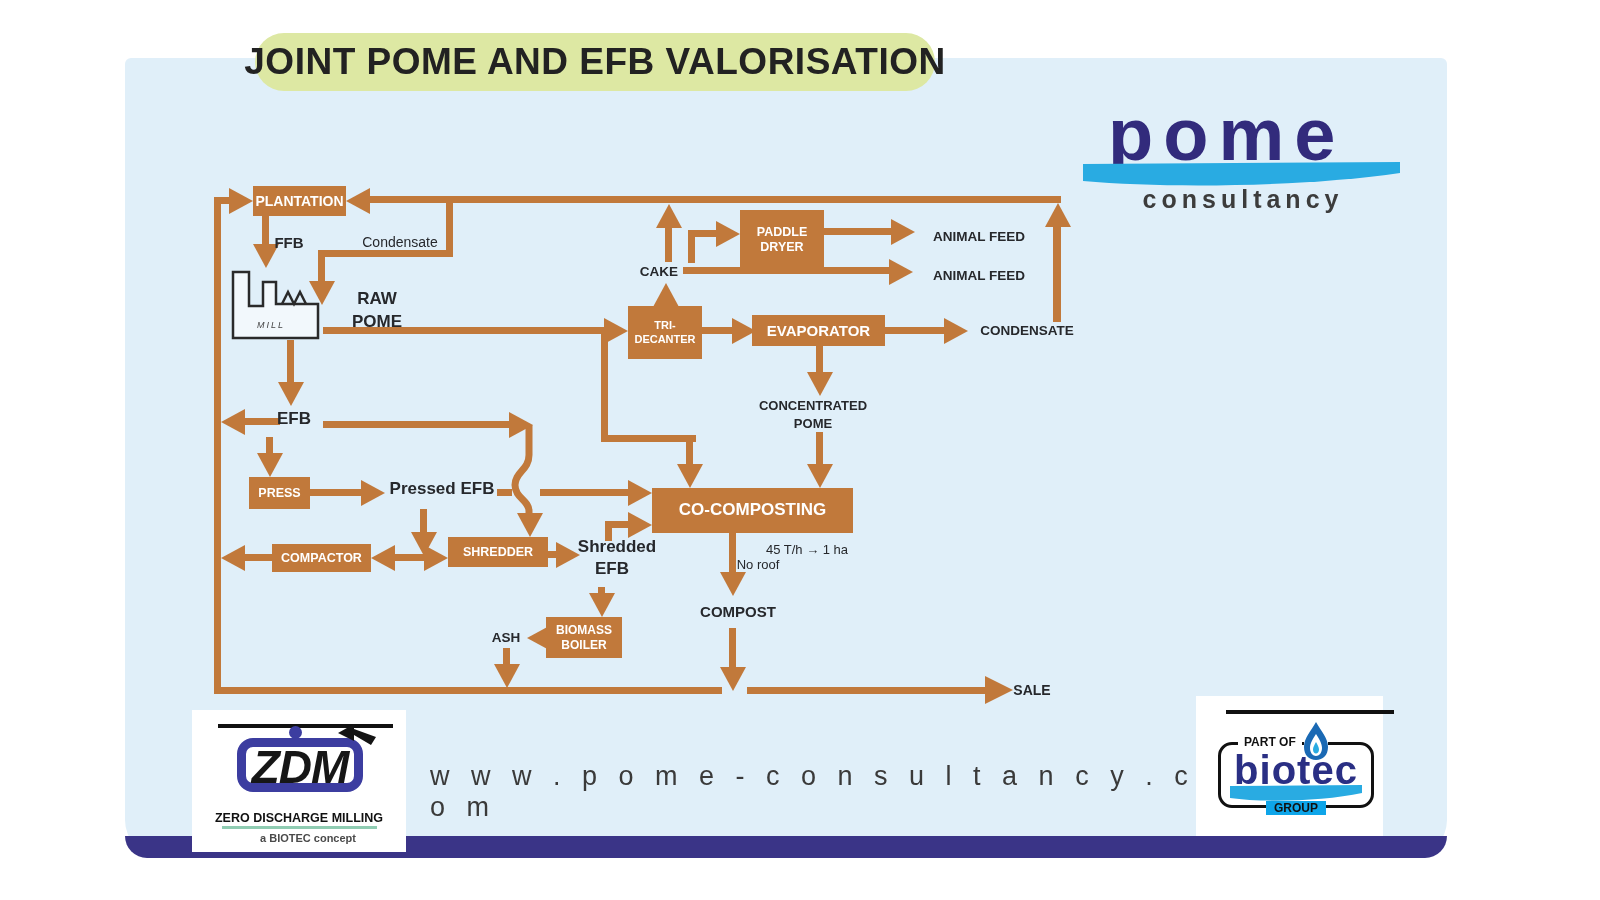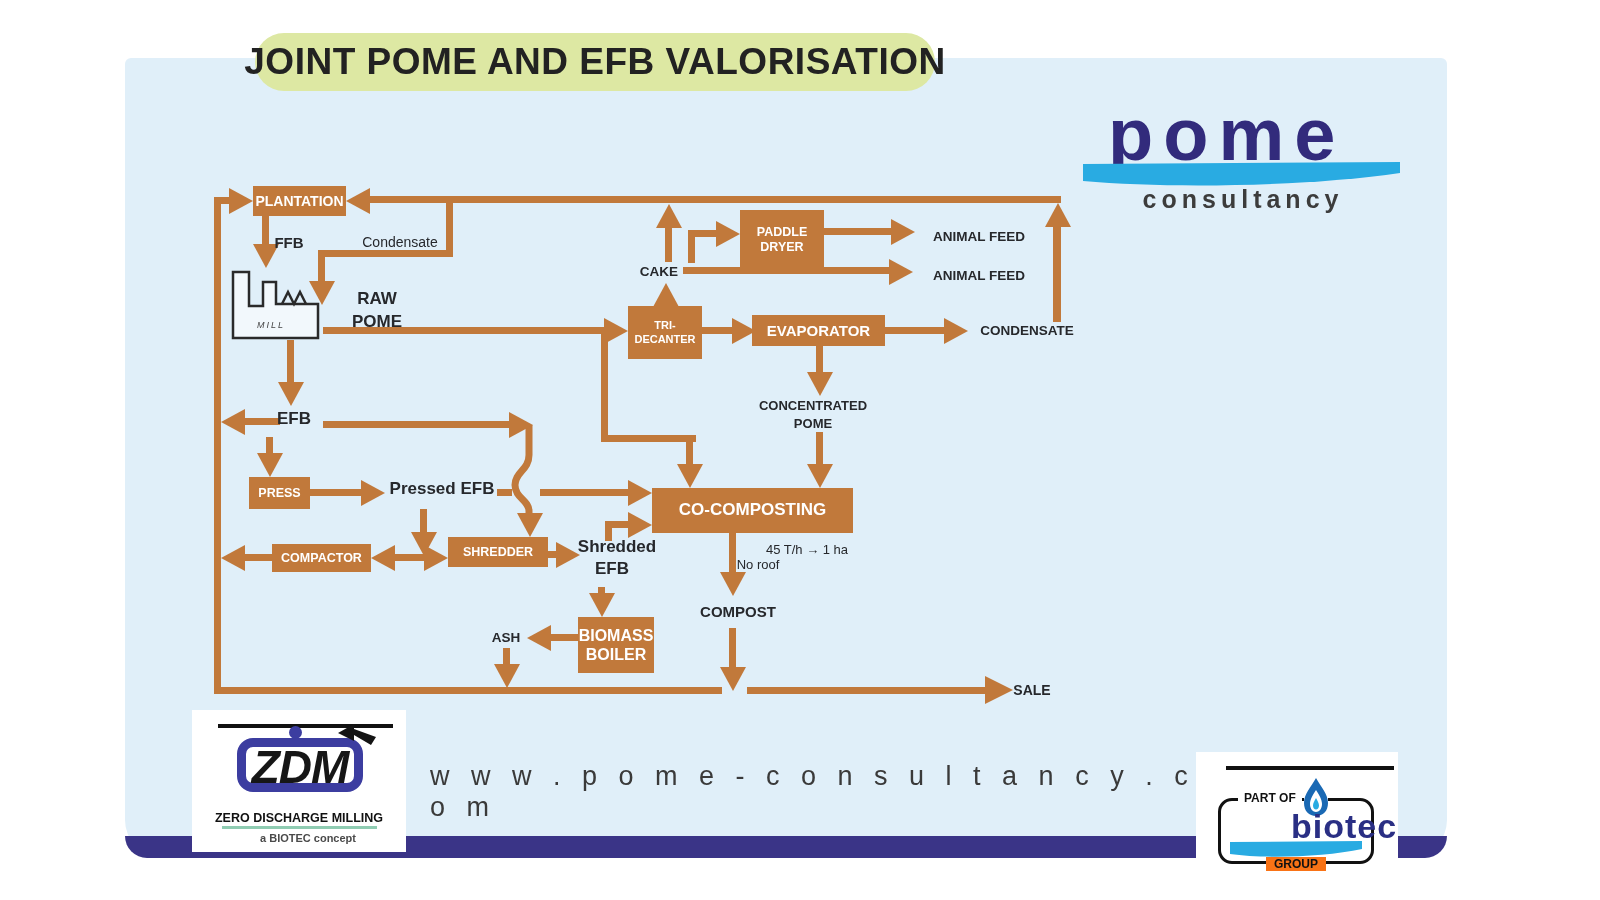--- a/index.html
+++ b/index.html
@@ -41,22 +41,22 @@
   .zdm-title{position:absolute;left:107px;top:108px;transform:translate(-50%,-50%);
              font-size:12.5px;font-weight:700;color:#111;white-space:nowrap;}
   .zdm-underline{position:absolute;left:30px;top:116px;width:155px;height:3px;background:#8fccb2;}
   .zdm-sub{position:absolute;left:107px;top:128px;transform:translate(-50%,-50%);
            font-size:11px;font-weight:600;color:#4a4a4a;white-space:nowrap;margin-left:9px;}
   .bio-border{position:absolute;left:22px;top:46px;width:156px;height:66px;
               border:3.5px solid #111;border-radius:14px;box-sizing:border-box;}
   .bio-partof{position:absolute;left:42px;top:39px;background:#fff;padding:0 6px;
               font-size:12px;font-weight:800;color:#111;}
   .bio-name{position:absolute;left:100px;top:74px;transform:translate(-50%,-50%);
-            font-size:34px;font-weight:900;color:#2a2f84;letter-spacing:1px;margin-left:48px;}
-  .bio-group{position:absolute;left:70px;top:105px;background:#f97316;padding:0 8px;
+            font-size:40px;font-weight:900;color:#2a2f84;letter-spacing:1px;}
+  .bio-group{position:absolute;left:70px;top:105px;background:#0ea5e9;padding:0 8px;
              font-size:12px;font-weight:800;color:#111;}
   svg{position:absolute;overflow:visible;}
 </style>
 </head>
 <body>
 
 <div id="canvas">
 
   <div class="panel">
     <div class="navybar"></div>
@@ -172,21 +172,21 @@
   </div>
   <div class="obox" style="left:272px;top:544px;width:99px;height:28px;font-size:12.5px">
     <span>COMPACTOR</span>
   </div>
   <div class="obox" style="left:448px;top:537px;width:100px;height:30px;font-size:12.5px">
     <span>SHREDDER</span>
   </div>
   <div class="obox" style="left:652px;top:488px;width:201px;height:45px;font-size:17px">
     <span>CO-COMPOSTING</span>
   </div>
-  <div class="obox" style="left:578px;top:617px;width:76px;height:56px;font-size:16px">
+  <div class="obox" style="left:546px;top:617px;width:76px;height:41px;font-size:12px">
     <span>BIOMASS</span>
     <span>BOILER</span>
   </div>
 
   <svg style="left:230px;top:262px" width="92" height="78" viewBox="0 0 92 78">
     <path d="M3,76 V10 H19 V44 H33 V20 H46 V42 H88 V76 Z" fill="#f2f8fc" stroke="#2a2a2a" stroke-width="2.5"></path>
     <polyline points="52,42 58,30 64,42 70,30 76,42" fill="none" stroke="#2a2a2a" stroke-width="2.5"></polyline>
     <text x="27" y="66" font-size="9" font-style="italic" letter-spacing="2" fill="#444">MILL</text>
   </svg>
 
@@ -218,21 +218,21 @@
     <div class="zdm-dot"></div>
     <svg style="left:146px;top:14px" width="40" height="24" viewBox="0 0 40 24">
       <path d="M0,9 L16,0 V5 L38,13 L33,21 L16,11 V17 Z" fill="#141414"></path>
     </svg>
     <div class="zdm-text">ZDM</div>
     <div class="zdm-title">ZERO DISCHARGE MILLING</div>
     <div class="zdm-underline"></div>
     <div class="zdm-sub">a BIOTEC concept</div>
   </div>
 
-  <div class="card" style="left:1196px;top:752px;width:202px;height:140px">
+  <div class="card" style="left:1196px;top:696px;width:187px;height:140px">
     <div class="topline" style="left:30px;top:14px;width:168px"></div>
     <div class="bio-border"></div>
     <div class="bio-partof">PART OF</div>
     <svg style="left:108px;top:26px;background:#fff" width="24" height="38" viewBox="0 0 24 38">
       <path d="M12,0 C7,9 0,16 0,25 C0,33 5,38 12,38 C19,38 24,33 24,25 C24,16 17,9 12,0 Z" fill="#1a69b4"></path>
       <path d="M12,12 C9,17 6,21 6,26 C6,31 9,34 12,34 C15,34 18,31 18,26 C18,21 15,17 12,12 Z" fill="#ffffff"></path>
       <path d="M12,20 C10.5,23 9,25 9,27.5 C9,30 10.5,31.5 12,31.5 C13.5,31.5 15,30 15,27.5 C15,25 13.5,23 12,20 Z" fill="#29abe2"></path>
     </svg>
     <div class="bio-name">biotec</div>
     <svg style="left:34px;top:89px" width="132" height="17" viewBox="0 0 132 17">

